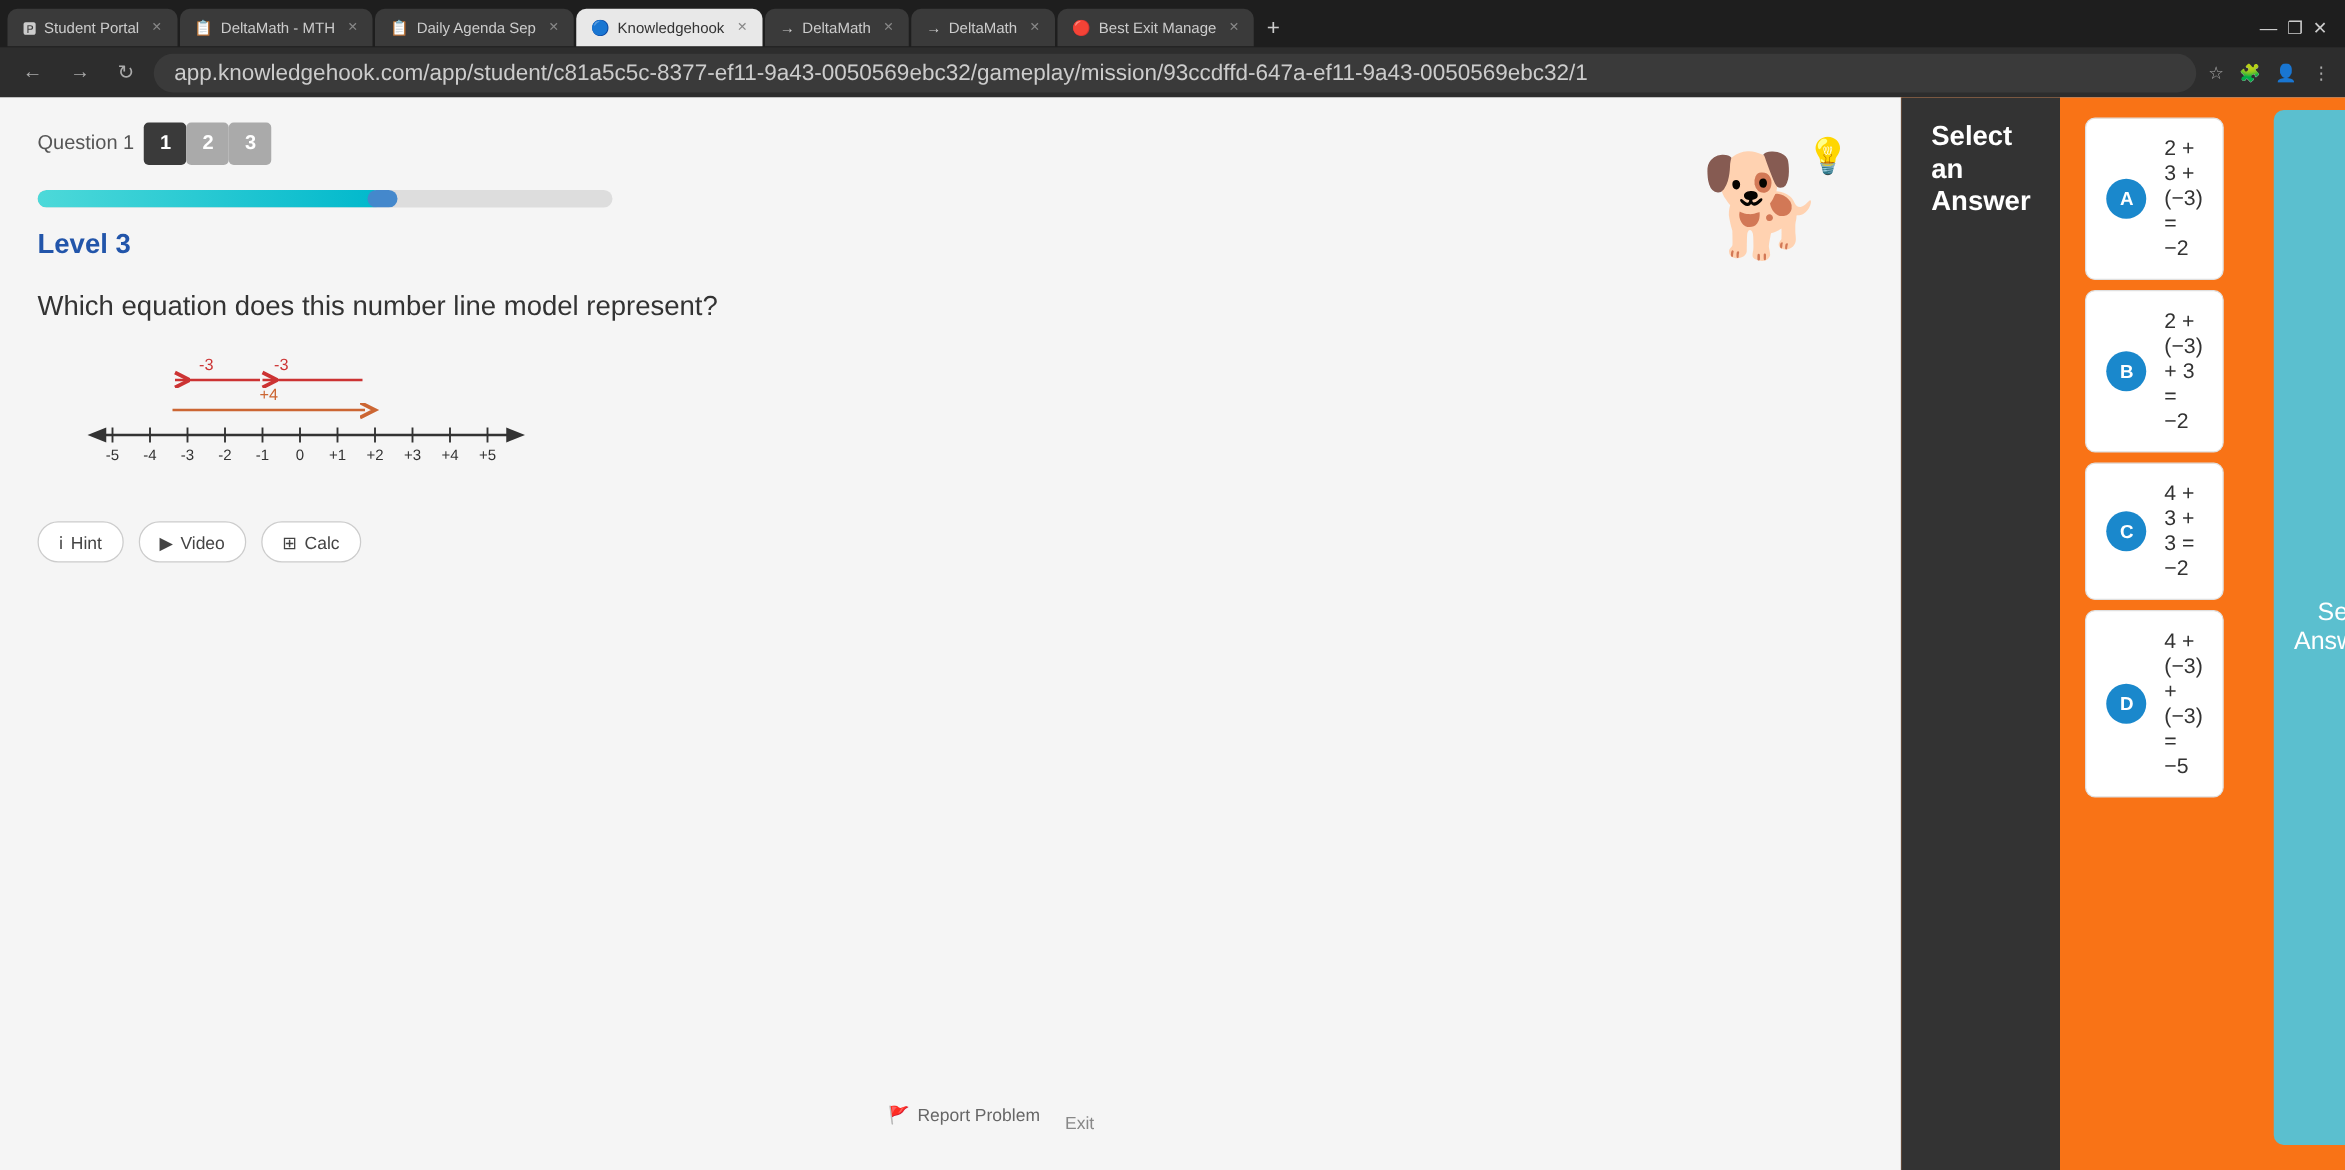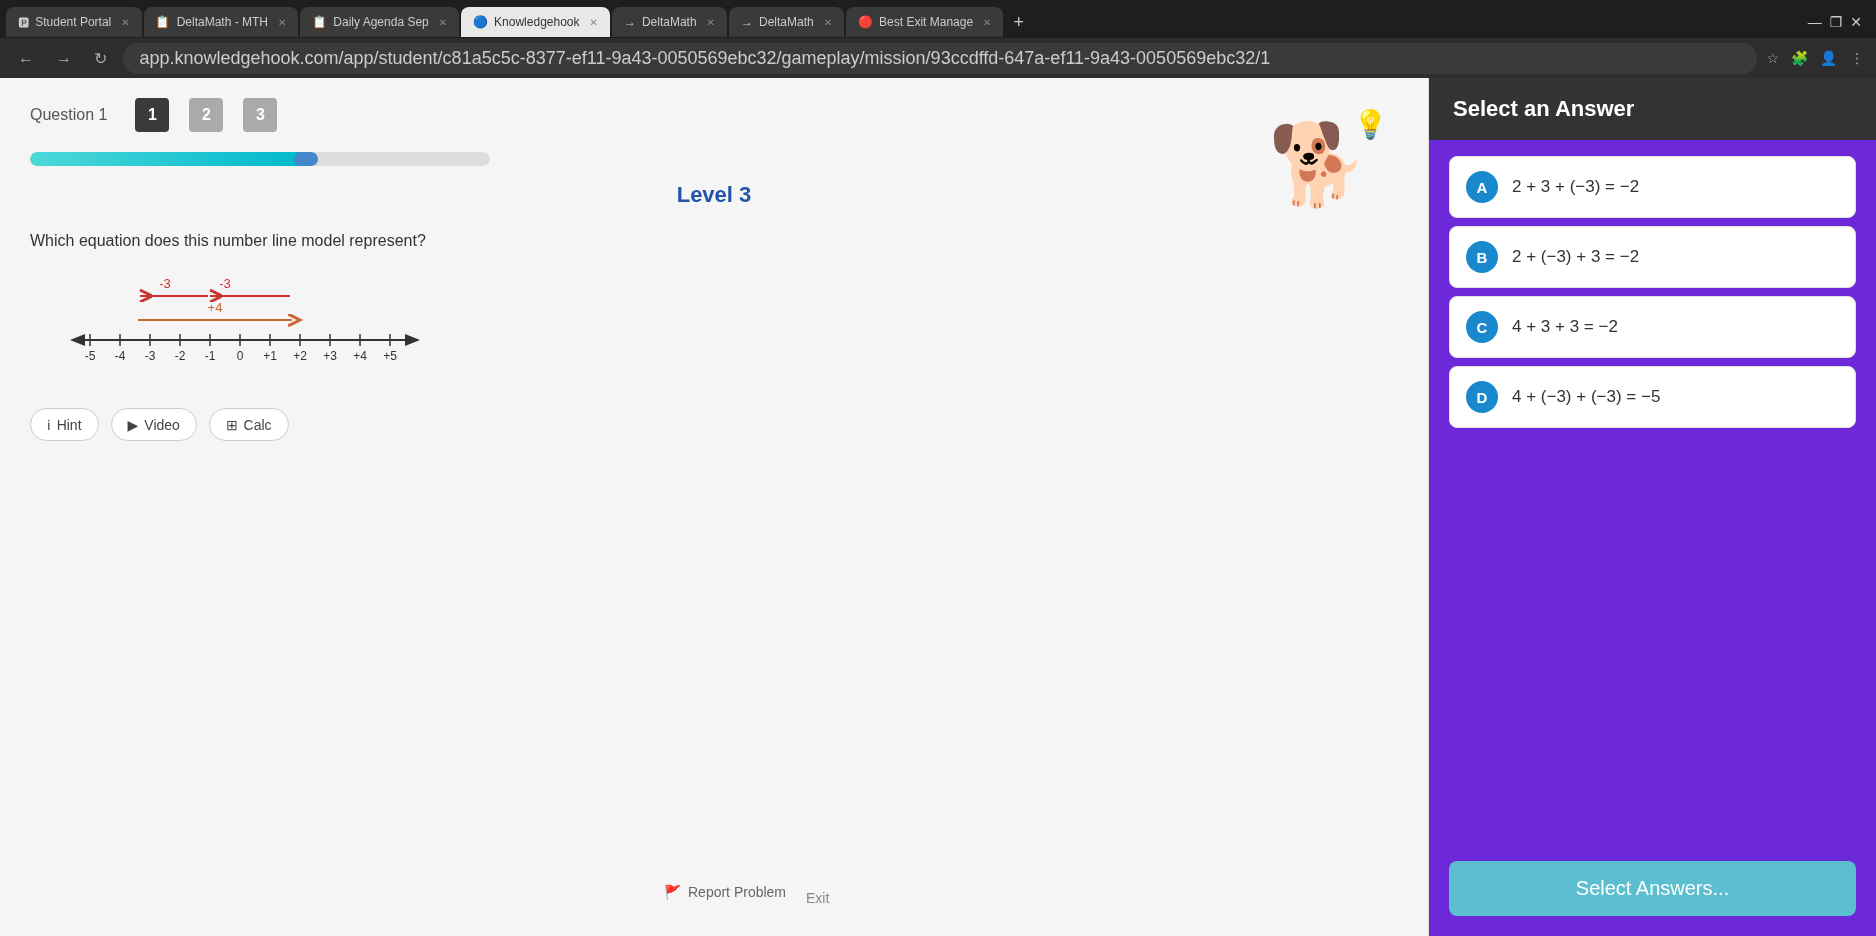--- a/index.html
+++ b/index.html
@@ -19,54 +19,54 @@
     .address-bar { flex: 1; background: #3a3a3a; border: none; border-radius: 20px; padding: 5px 16px; color: #ccc; font-size: 18px; }
     .browser-icons { display: flex; gap: 12px; color: #aaa; font-size: 14px; }
 
     
     .main-content { display: flex; height: calc(936px - 78px); background: #f0f0f0; }
 
     
     .left-panel { flex: 1; background: #f5f5f5; padding: 20px 30px; position: relative; }
 
     
-    .question-nav { display: flex; align-items: center; gap: 20px; margin-bottom: 20px; }
+    .question-nav { display: flex; align-items: center; gap: 0; margin-bottom: 20px; }
     .question-label { font-size: 16px; color: #555; margin-right: 8px; }
     .q-num { width: 34px; height: 34px; border-radius: 4px; display: flex; align-items: center; justify-content: center; font-size: 16px; font-weight: bold; cursor: pointer; }
     .q-num.active { background: #3a3a3a; color: white; }
     .q-num.inactive { background: #aaa; color: white; }
 
     
     .progress-container { width: 460px; height: 14px; background: #ddd; border-radius: 7px; margin-bottom: 16px; overflow: hidden; position: relative; }
     .progress-fill { height: 100%; background: linear-gradient(to right, #4dd9d9, #00b8cc); border-radius: 7px; width: 60%; }
     .progress-marker { position: absolute; left: 60%; top: 0; width: 24px; height: 14px; background: #4488cc; border-radius: 7px; transform: translateX(-50%); }
 
-    .level-label { font-size: 22px; font-weight: bold; color: #2255aa; margin-bottom: 24px; text-align: center; }
-
-    .question-text { font-size: 16px; color: #333; margin-bottom: 24px; }
+    .level-label { font-size: 22px; font-weight: bold; color: #2255aa; margin-bottom: 24px; }
+
+    .question-text { font-size: 22px; color: #333; margin-bottom: 24px; }
 
     
     .number-line-container { margin: 10px 0 30px 20px; }
 
     
     .tool-buttons { display: flex; gap: 12px; margin-top: 10px; }
     .tool-btn { display: flex; align-items: center; gap: 6px; background: white; border: 1.5px solid #ccc; border-radius: 20px; padding: 6px 16px; font-size: 14px; color: #444; cursor: pointer; }
 
     
     .mascot-area { position: absolute; right: 60px; top: 40px; }
     .mascot { font-size: 80px; }
     .lightbulb { position: absolute; top: -10px; right: -20px; font-size: 28px; color: #2288ff; }
 
     
     .bottom-area { position: absolute; bottom: 30px; left: 50%; transform: translateX(-30%); display: flex; gap: 20px; align-items: center; }
     .report-btn { display: flex; align-items: center; gap: 6px; background: none; border: none; color: #666; font-size: 14px; cursor: pointer; }
     .exit-btn { background: none; border: none; color: #888; font-size: 14px; cursor: pointer; margin-top: 12px; }
 
     
-    .right-panel { width: 448px; background: #6d28d9; border-left: 1px solid #ddd; display: flex; flex-direction: column; }
+    .right-panel { width: 356px; background: #f97316; border-left: 1px solid #ddd; display: flex; flex-direction: row; }
     .right-header { background: #333; color: white; padding: 18px 24px; font-size: 22px; font-weight: bold; }
 
     .answer-options { padding: 16px 20px; flex: 1; }
     .answer-option { display: flex; align-items: center; gap: 14px; padding: 14px 16px; margin-bottom: 8px; background: white; border: 1.5px solid #e0e0e0; border-radius: 8px; cursor: pointer; font-size: 17px; color: #333; }
     .answer-badge { width: 32px; height: 32px; border-radius: 50%; display: flex; align-items: center; justify-content: center; color: white; font-weight: bold; font-size: 15px; flex-shrink: 0; }
     .badge-a { background: #1a88cc; }
     .badge-b { background: #1a88cc; }
     .badge-c { background: #1a88cc; }
     .badge-d { background: #1a88cc; }
 

